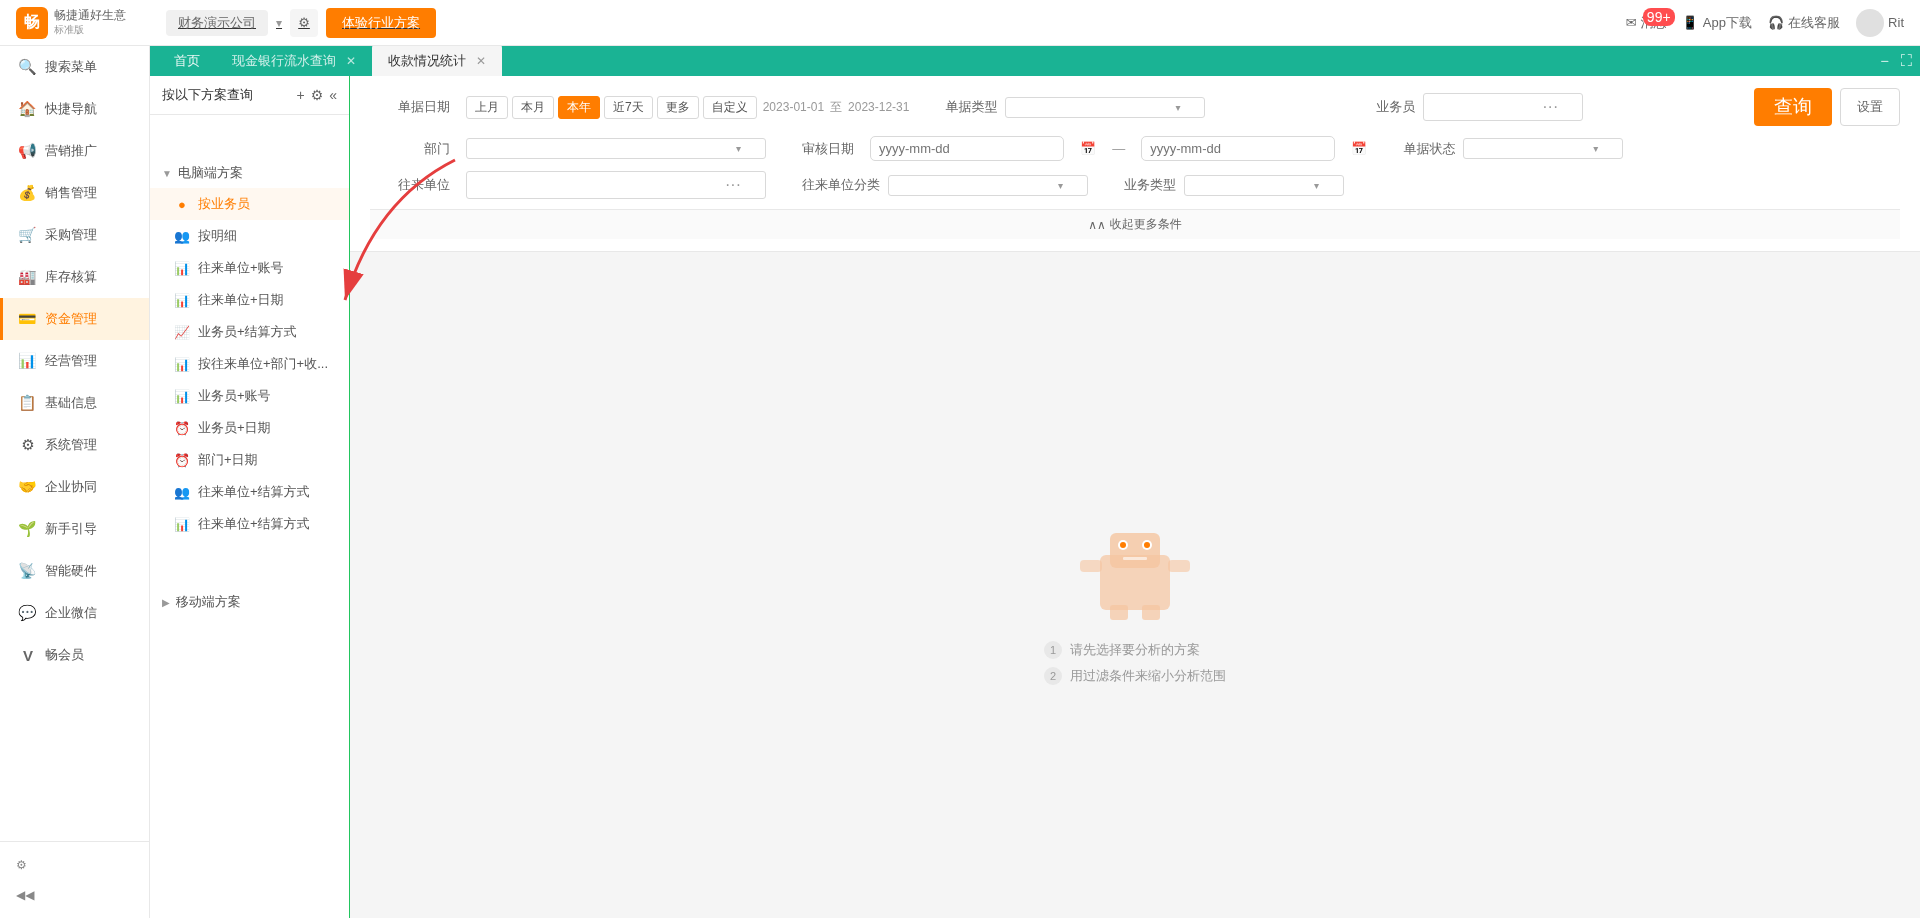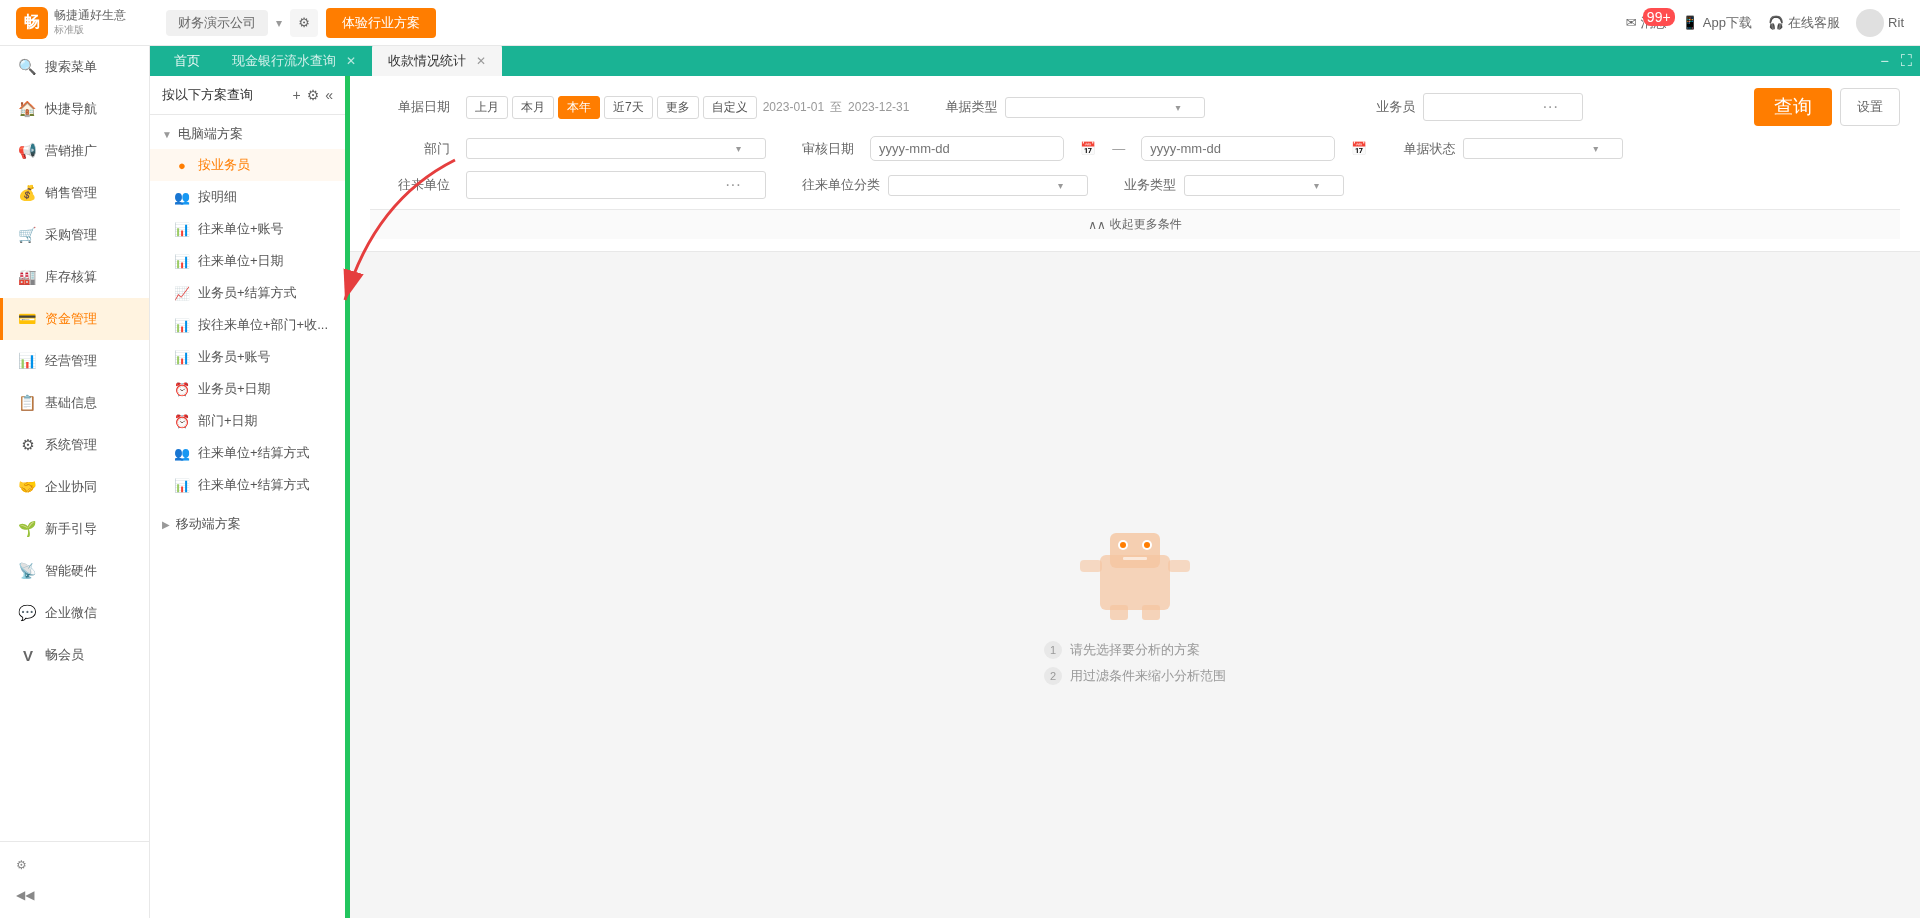--- a/index.html
+++ b/index.html
@@ -37,20 +37,21 @@
       font-weight: bold;
       font-size: 16px;
     }
     .logo-text { font-size: 12px; color: #666; line-height: 1.2; }
     .logo-badge { font-size: 10px; color: #999; }
     .top-bar-center {
       flex: 1;
       display: flex;
       align-items: center;
       gap: 8px;
+      text-decoration: underline;
     }
     .top-workspace {
       background: #f0f0f0;
       border-radius: 4px;
       padding: 4px 12px;
       font-size: 13px;
       color: #666;
     }
     .top-workspace-arrow { color: #999; font-size: 12px; }
     .top-gear {
@@ -227,24 +228,25 @@
     .content-area {
       display: flex;
       flex: 1;
       overflow: hidden;
     }
 
     
     .scheme-panel {
       width: 200px;
       background: #fff;
-      border-right: 5px solid #22c55e;
+      border-right: 1px solid #22c55e;
       display: flex;
       flex-direction: column;
       overflow-y: auto;
+      gap: 39px;
     }
     .scheme-header {
       display: flex;
       align-items: center;
       justify-content: space-between;
       padding: 10px 12px;
       border-bottom: 1px solid #e8e8e8;
       font-size: 13px;
       color: #333;
     }

